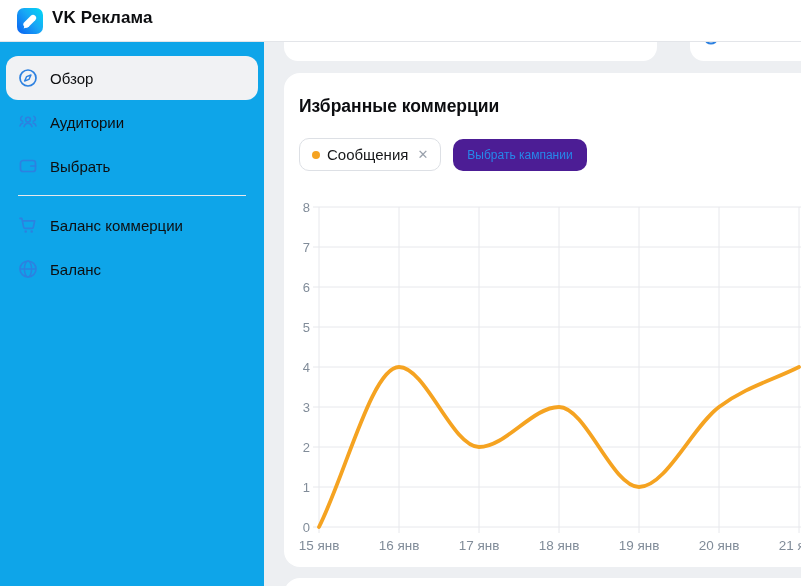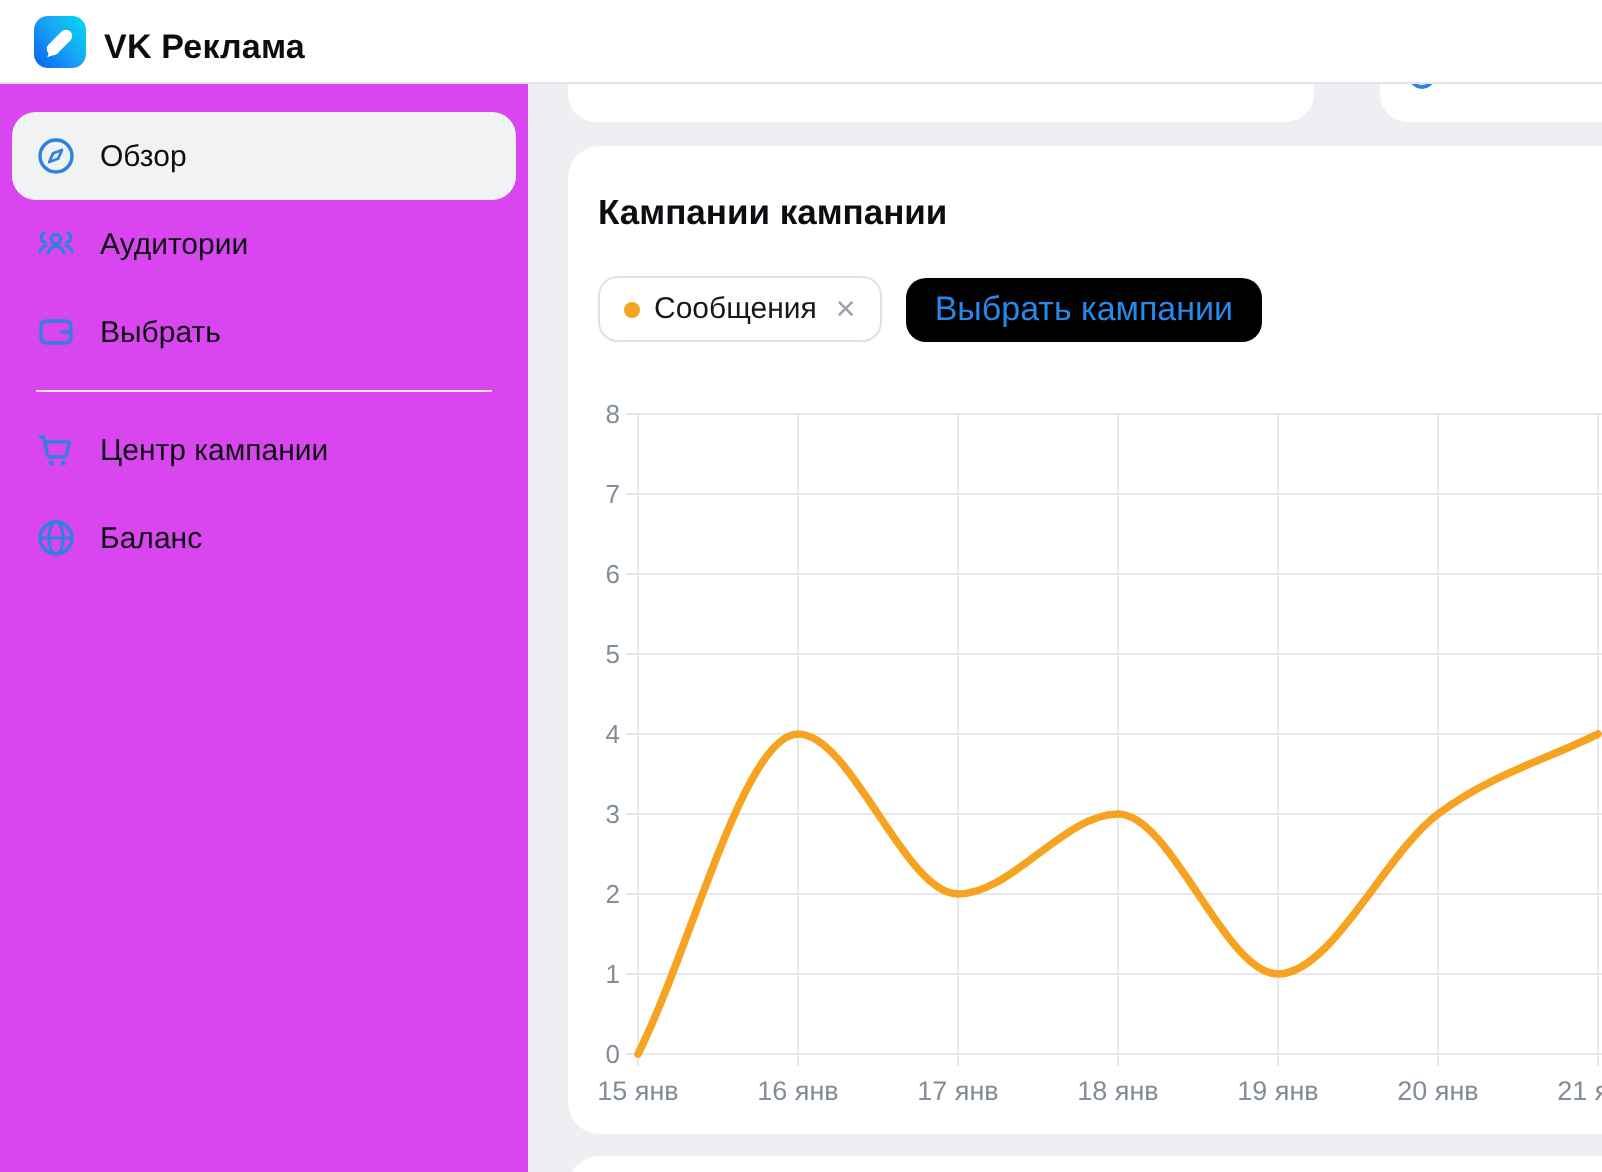--- a/index.html
+++ b/index.html
@@ -3,28 +3,28 @@
 <meta charset="utf-8">
 <style>
   * { margin:0; padding:0; box-sizing:border-box; }
   html,body { width:801px; height:586px; }
   body { font-family:"Liberation Sans", sans-serif; background:#fff; }
   #screen { position:relative; width:801px; height:586px; overflow:hidden; background:#fff; }
 
   
   .topbar { position:absolute; left:0; top:0; width:801px; height:42px; background:#fff;
             border-bottom:1px solid #e3e5e9; display:flex; align-items:center; padding-left:17px; z-index:2; }
-  .brand { display:flex; align-items:flex-end; gap:9px; cursor:pointer; }
+  .brand { display:flex; align-items:flex-start; gap:9px; cursor:pointer; }
   .logo-badge { width:26px; height:26px; border-radius:7px;
                 background:linear-gradient(50deg,#0b66f2 5%,#18a8f5 55%,#00d9f5 100%);
                 display:flex; align-items:center; justify-content:center; }
   .brand-name { font-size:17px; font-weight:700; color:#0c0d10; letter-spacing:.1px; }
 
   
-  .sidebar { position:absolute; left:0; top:42px; width:264px; height:544px; background:#d946ef; z-index:3; }
+  .sidebar { position:absolute; left:0; top:42px; width:264px; height:544px; background:#0ea5e9; z-index:3; }
   .nav { padding-top:14px; }
   .nav-item { height:44px; margin:0 6px; border-radius:12px; display:flex; align-items:center;
               padding-left:11px; gap:11px; cursor:pointer; }
   .nav-item.active { background:#f1f2f4; }
   .nav-item .ic { width:22px; height:22px; display:flex; align-items:center; justify-content:center; flex:none; }
   .nav-item .lbl { font-size:15px; color:#0d0e10; }
   .nav-divider { height:1px; background:#e7e8ec; margin:7px 18px; }
 
   
   .content { position:absolute; left:264px; top:42px; right:0; bottom:0; background:#edeff2; z-index:1; }
@@ -36,22 +36,22 @@
   .card-bottom { left:20px; top:536px; right:-20px; height:70px; border-radius:16px 16px 0 0; }
 
   .section-title { position:absolute; left:15px; top:23px; font-size:17.5px; font-weight:700; color:#0c0d10; }
 
   .filter-row { position:absolute; left:15px; top:65px; display:flex; align-items:center; gap:12px; }
   .chip { display:flex; align-items:center; gap:7px; height:33px; padding:0 12px;
           background:#fff; border:1px solid #dde0e5; border-radius:10px; cursor:pointer;justify-content:space-between; }
   .chip-dot { width:8px; height:8px; border-radius:50%; flex:none; }
   .chip-label { font-size:15px; color:#17181a; }
   .chip-close { font-size:13px; color:#99a1ac; margin-left:2px; cursor:pointer; line-height:1; }
-  .select-btn { height:32px; padding:0 14px; border:none; border-radius:10px; background:#000000;
-                font-family:"Liberation Sans",sans-serif; font-size:17px; font-weight:500; color:#2688eb; cursor:pointer; }
+  .select-btn { height:32px; padding:0 14px; border:none; border-radius:10px; background:#4c1d95;
+                font-family:"Liberation Sans",sans-serif; font-size:12px; font-weight:500; color:#2688eb; cursor:pointer; }
 
   #chart-svg { position:absolute; left:0; top:0; }
 </style>
 </head>
 <body>
 
 <div id="screen">
 
   <div class="topbar">
     <div class="brand">
@@ -98,21 +98,21 @@
         </div>
         <div class="nav-divider"></div>
         <div class="nav-item">
           <span class="ic">
             <svg width="22" height="22" viewBox="0 0 22 22">
               <path d="M3 4.4h1.8l1.9 8.9c.1.6.7 1.1 1.3 1.1h7c.6 0 1.2-.4 1.3-1.1l1.4-6.4H5.7" fill="none" stroke="#2d81e0" stroke-width="1.6" stroke-linecap="round" stroke-linejoin="round"></path>
               <circle cx="8.7" cy="17.6" r="1.25" fill="#2d81e0"></circle>
               <circle cx="14.7" cy="17.6" r="1.25" fill="#2d81e0"></circle>
             </svg>
           </span>
-          <span class="lbl">Центр кампании</span>
+          <span class="lbl">Баланс коммерции</span>
         </div>
         <div class="nav-item">
           <span class="ic">
             <svg width="22" height="22" viewBox="0 0 22 22">
               <circle cx="11" cy="11" r="8" fill="none" stroke="#2d81e0" stroke-width="1.7"></circle>
               <ellipse cx="11" cy="11" rx="3.6" ry="8" fill="none" stroke="#2d81e0" stroke-width="1.5"></ellipse>
               <path d="M3 11h16" stroke="#2d81e0" stroke-width="1.5"></path>
             </svg>
           </span>
           <span class="lbl">Баланс</span>
@@ -122,21 +122,21 @@
 
   <div class="content">
     <div class="card card-top-left"></div>
     <div class="card card-top-right">
       <svg class="refresh-frag" viewBox="0 0 16 12">
         <path d="M2.5 3 a 5.6 5.6 0 0 0 11 0" fill="none" stroke="#2d81e0" stroke-width="2" stroke-linecap="round"></path>
       </svg>
     </div>
 
     <div class="card card-main">
-      <div class="section-title">Кампании кампании</div>
+      <div class="section-title">Избранные коммерции</div>
 
       <div class="filter-row">
         <div class="chip">
           <span class="chip-dot" id="chip-dot" style="background: rgb(245, 163, 33);"></span>
           <span class="chip-label">Сообщения</span>
           <span class="chip-close">✕</span>
         </div>
         <button class="select-btn">Выбрать кампании</button>
       </div>
 

